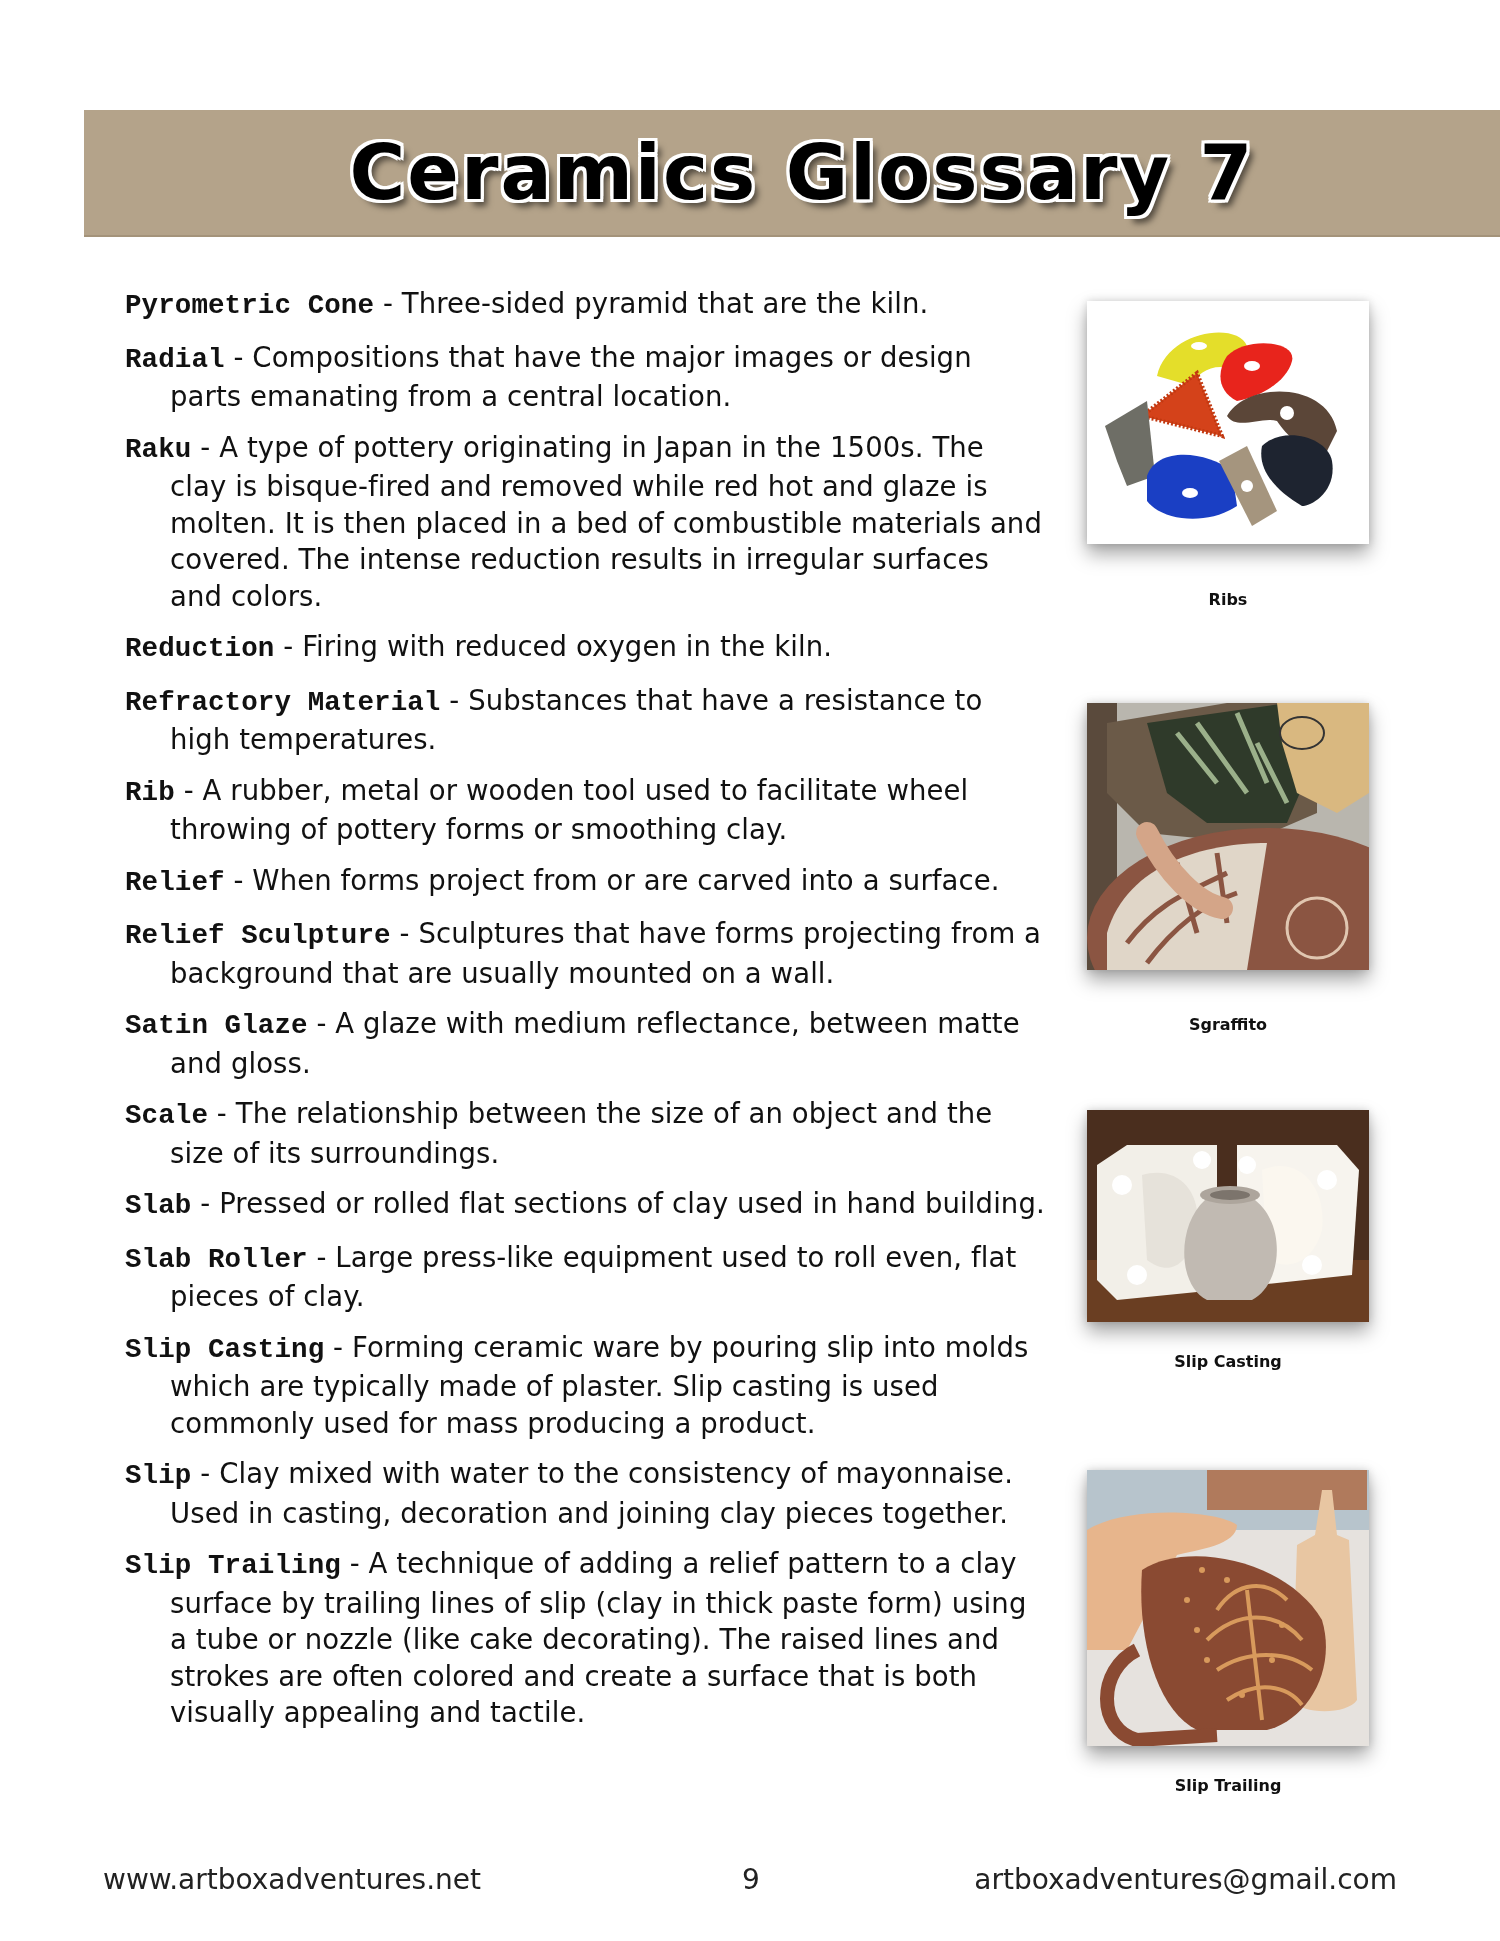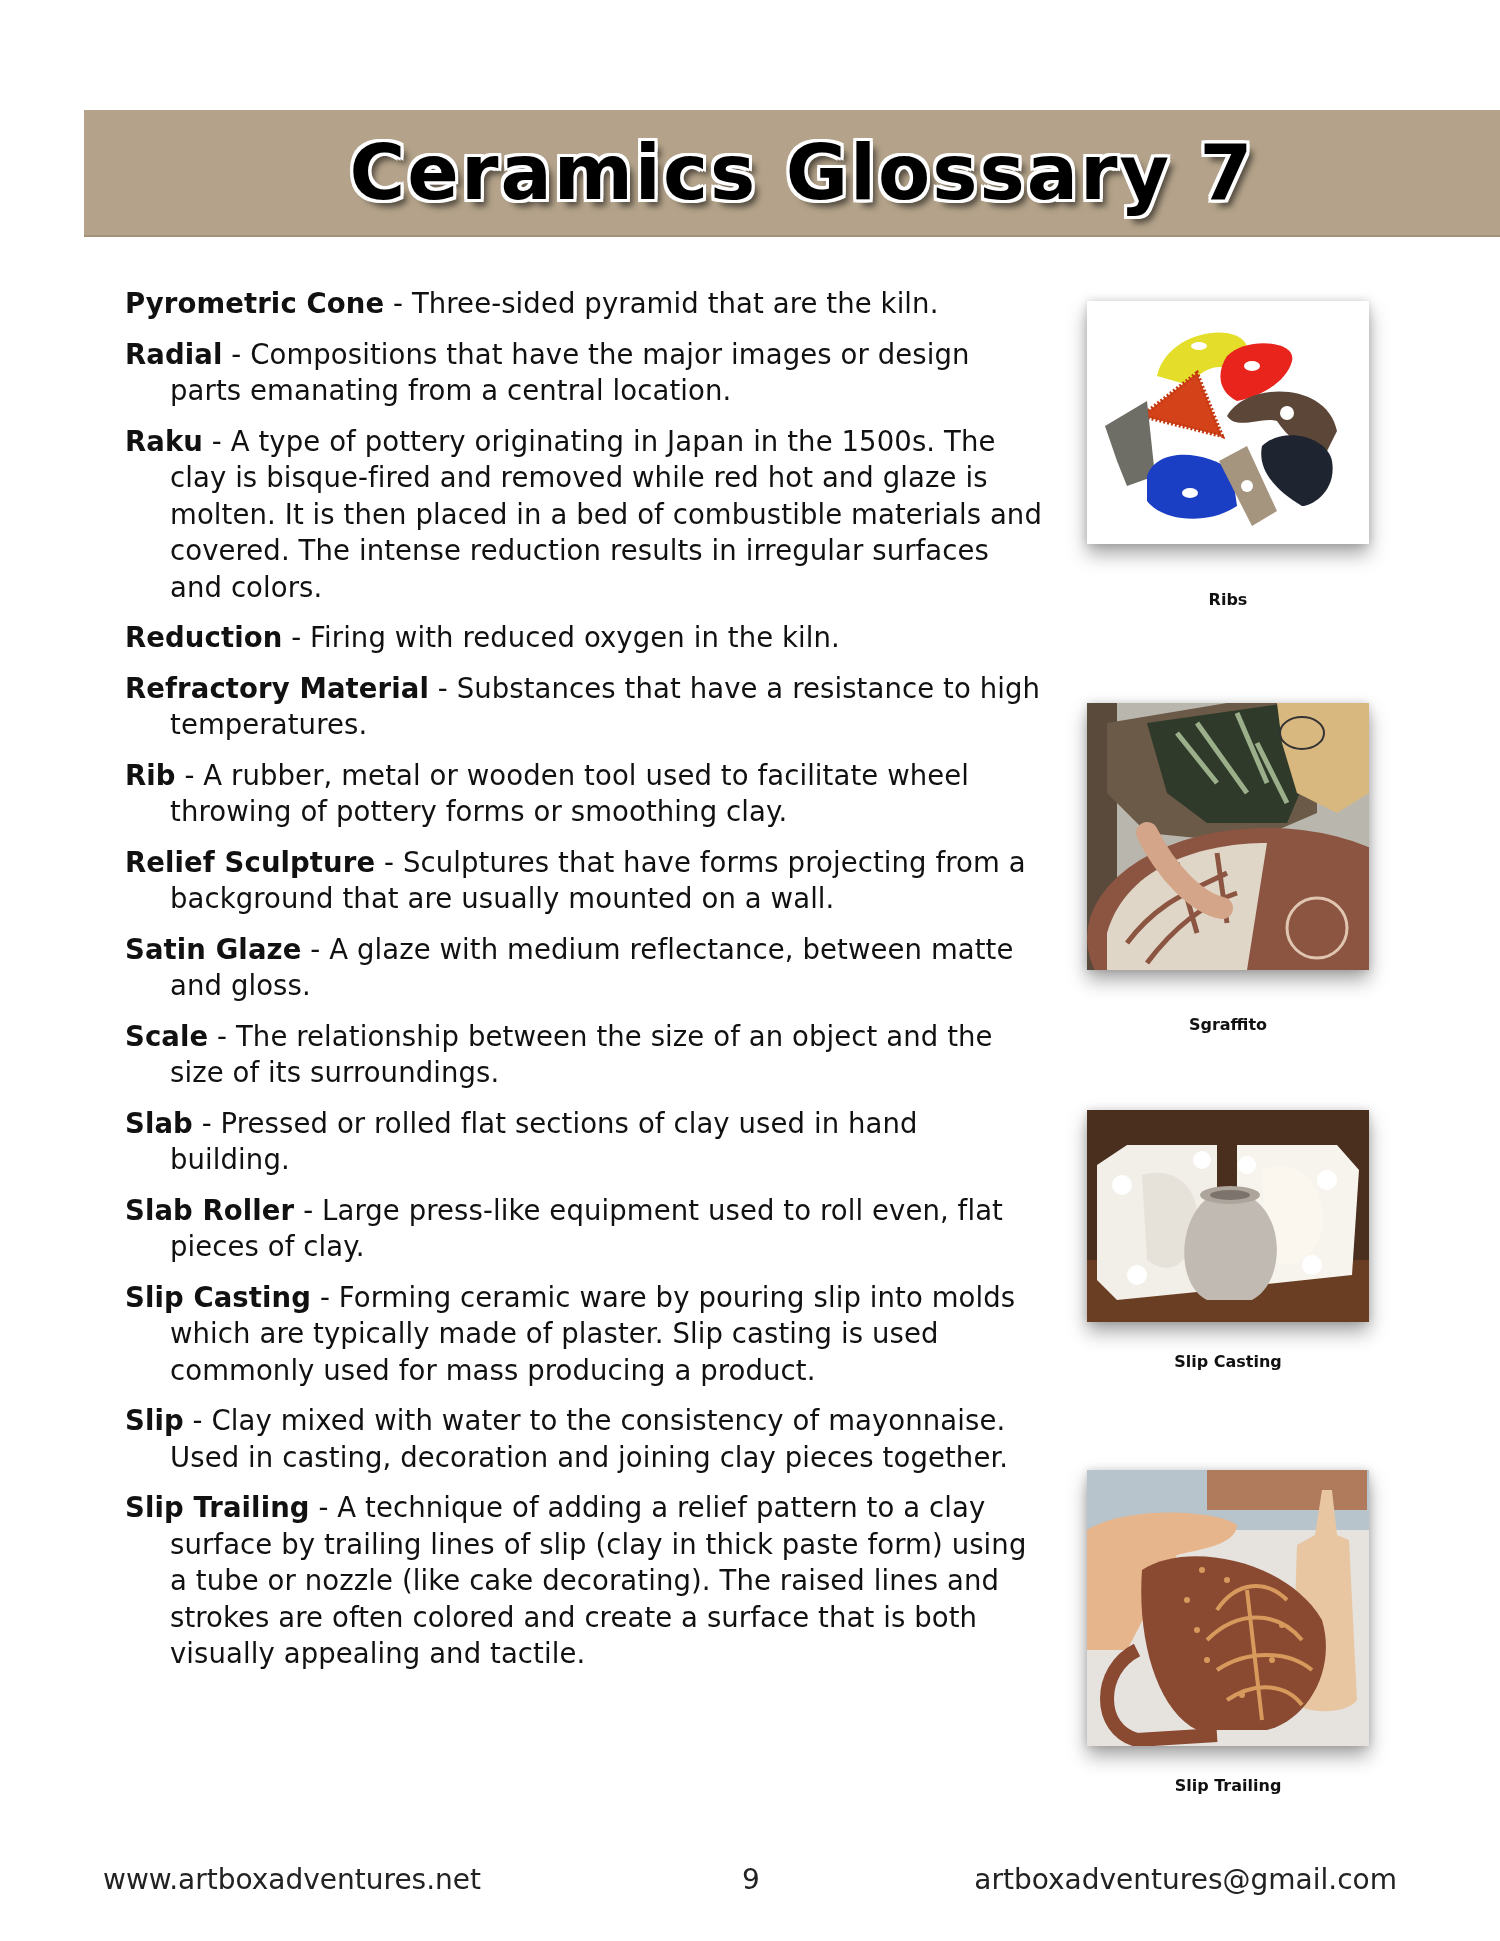--- a/index.html
+++ b/index.html
@@ -13,21 +13,21 @@
                 letter-spacing:2px; color:#000;
                 -webkit-text-stroke:0px;
                 text-shadow: 0 0 0 #fff,
                   -3px -3px 0 #fff, 3px -3px 0 #fff, -3px 3px 0 #fff, 3px 3px 0 #fff,
                   0 -3px 0 #fff, 0 3px 0 #fff, -3px 0 0 #fff, 3px 0 0 #fff,
                   6px 7px 6px rgba(0,0,0,0.55); }
 
   .glossary { position:absolute; left:125px; top:285px; width:920px; }
   .entry { font-size:27.5px; line-height:36.5px; margin-bottom:14px;
            padding-left:45px; text-indent:-45px; color:#111; letter-spacing:0.1px; }
-  .term { font-weight:bold; }
+  .term { font-weight:bold;font-family:Liberation Mono, monospace; }
 
   .photo-col { position:absolute; left:1087px; width:282px; }
   .photo { position:absolute; left:0; width:282px; background:#fff;
            box-shadow: 0 10px 18px rgba(0,0,0,0.35), 0 0 8px rgba(0,0,0,0.15); overflow:hidden; }
   .caption { position:absolute; left:0; width:282px; text-align:center;
              font-weight:bold; font-size:16px; color:#111; }
 
   .footer { position:absolute; top:1863px; font-size:28px; color:#222; }
   .footer-left { left:103px; }
   .footer-center { left:742px; }
@@ -40,20 +40,21 @@
   <div class="title-text">Ceramics Glossary 7</div>
 </div>
 
 <div class="glossary">
   <div class="entry"><span class="term">Pyrometric Cone</span><span> - </span><span>Three-sided pyramid that are the kiln.</span></div>
   <div class="entry"><span class="term">Radial</span><span> - </span><span>Compositions that have the major images or design parts emanating from a central location.</span></div>
   <div class="entry"><span class="term">Raku</span><span> - </span><span>A type of pottery originating in Japan in the 1500s. The clay is bisque-fired and removed while red hot and glaze is molten. It is then placed in a bed of combustible materials and covered. The intense reduction results in irregular surfaces and colors.</span></div>
   <div class="entry"><span class="term">Reduction</span><span> - </span><span>Firing with reduced oxygen in the kiln.</span></div>
   <div class="entry"><span class="term">Refractory Material</span><span> - </span><span>Substances that have a resistance to high temperatures.</span></div>
   <div class="entry"><span class="term">Rib</span><span> - </span><span>A rubber, metal or wooden tool used to facilitate wheel throwing of pottery forms or smoothing clay.</span></div>
+  <div class="entry"><span class="term">Relief</span><span> - </span><span>When forms project from or are carved into a surface.</span></div>
   <div class="entry"><span class="term">Relief Sculpture</span><span> - </span><span>Sculptures that have forms projecting from a background that are usually mounted on a wall.</span></div>
   <div class="entry"><span class="term">Satin Glaze</span><span> - </span><span>A glaze with medium reflectance, between matte and gloss.</span></div>
   <div class="entry"><span class="term">Scale</span><span> - </span><span>The relationship between the size of an object and the size of its surroundings.</span></div>
   <div class="entry"><span class="term">Slab</span><span> - </span><span>Pressed or rolled flat sections of clay used in hand building.</span></div>
   <div class="entry"><span class="term">Slab Roller</span><span> - </span><span>Large press-like equipment used to roll even, flat pieces of clay.</span></div>
   <div class="entry"><span class="term">Slip Casting</span><span> - </span><span>Forming ceramic ware by pouring slip into molds which are typically made of plaster. Slip casting is used commonly used for mass producing a product.</span></div>
   <div class="entry"><span class="term">Slip</span><span> - </span><span>Clay mixed with water to the consistency of  mayonnaise. Used in casting, decoration and joining clay pieces together.</span></div>
   <div class="entry"><span class="term">Slip Trailing</span><span> - </span><span>A technique of adding a relief pattern to a clay surface by trailing lines of slip (clay in thick paste form) using a tube or nozzle (like cake decorating). The raised lines and strokes are often colored and create a surface that is both visually appealing and tactile.</span></div>
 </div>
 

